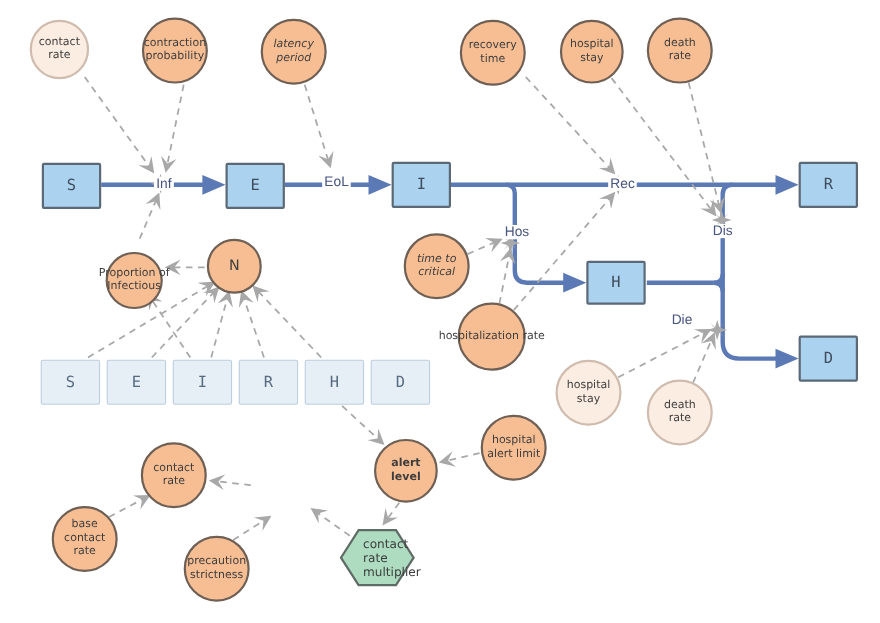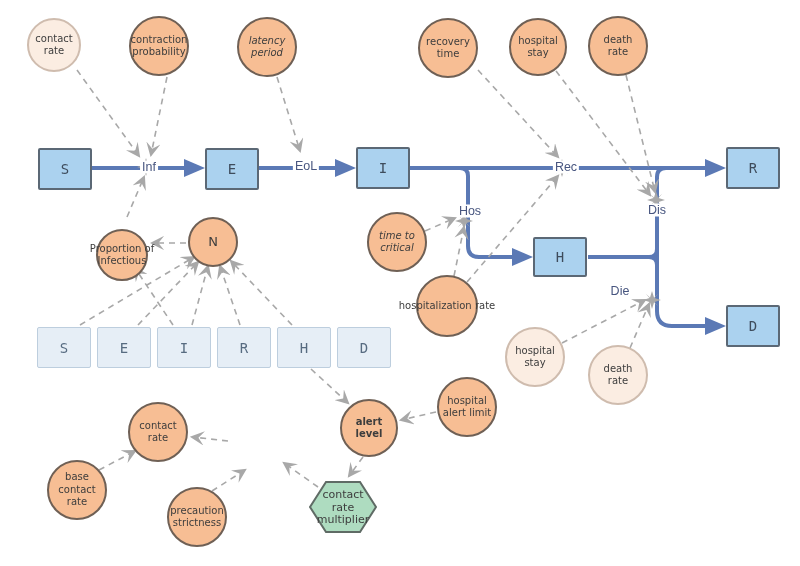--- a/index.html
+++ b/index.html
@@ -51,23 +51,24 @@
     position:absolute;transform:translate(-50%,-50%);
     background:var(--background,#ffffff);
     padding:0 2px;
     font-family:Liberation Sans, sans-serif;
     font-size:12.5px;line-height:13px;
     color:var(--flow-label-text,#47557f);
     white-space:nowrap;
   }
   .hexlbl{
     position:absolute;transform:translate(-50%,-50%);
-    width:64px;text-align:center;
+    width:64px;text-align:left;
     font-size:11px;line-height:12.5px;
     color:var(--variable-text,#3d3d3d);
+    margin-left:19px;
   }
 </style>
 </head>
 <body>
 
 <div id="canvas">
 
   <svg id="edge-layer" width="800" height="566" viewBox="0 0 800 566" xmlns="http://www.w3.org/2000/svg">
     <defs>
       <marker id="garrow" viewBox="0 0 10 10" refX="8.5" refY="5" markerWidth="9" markerHeight="9" orient="auto">

